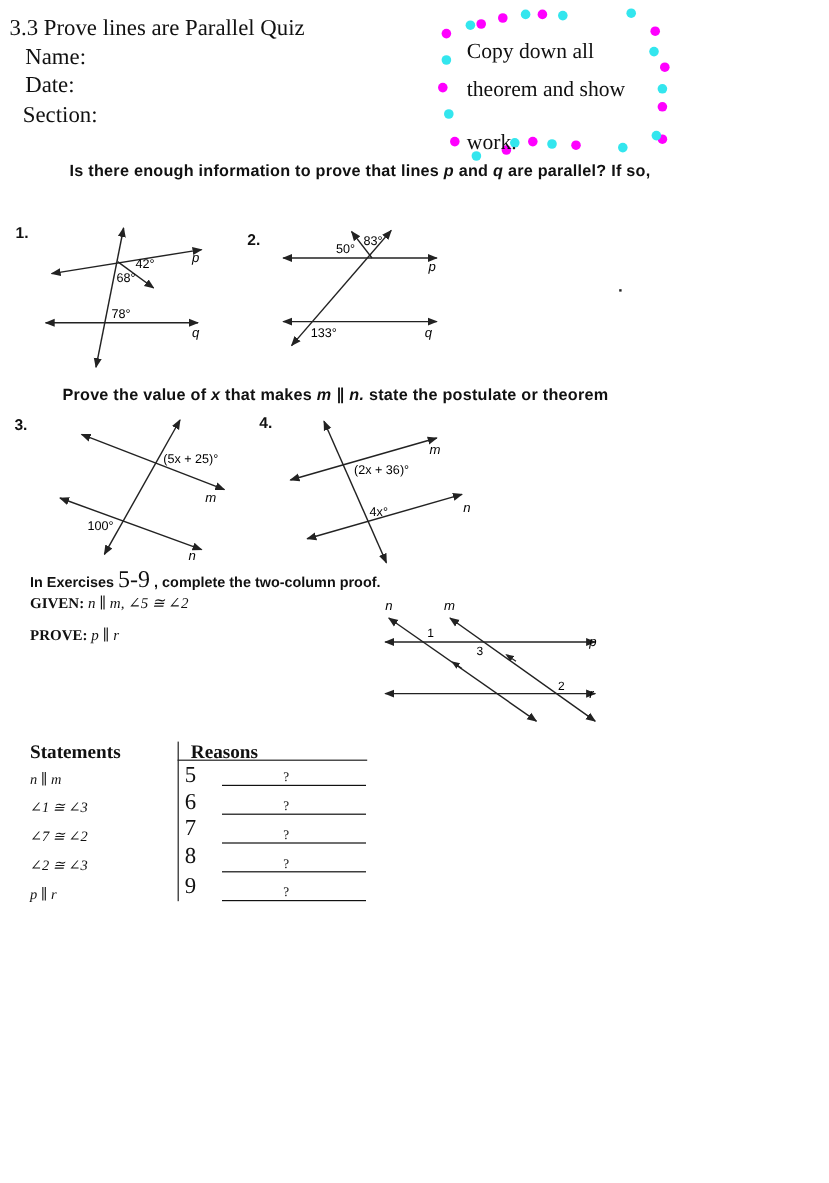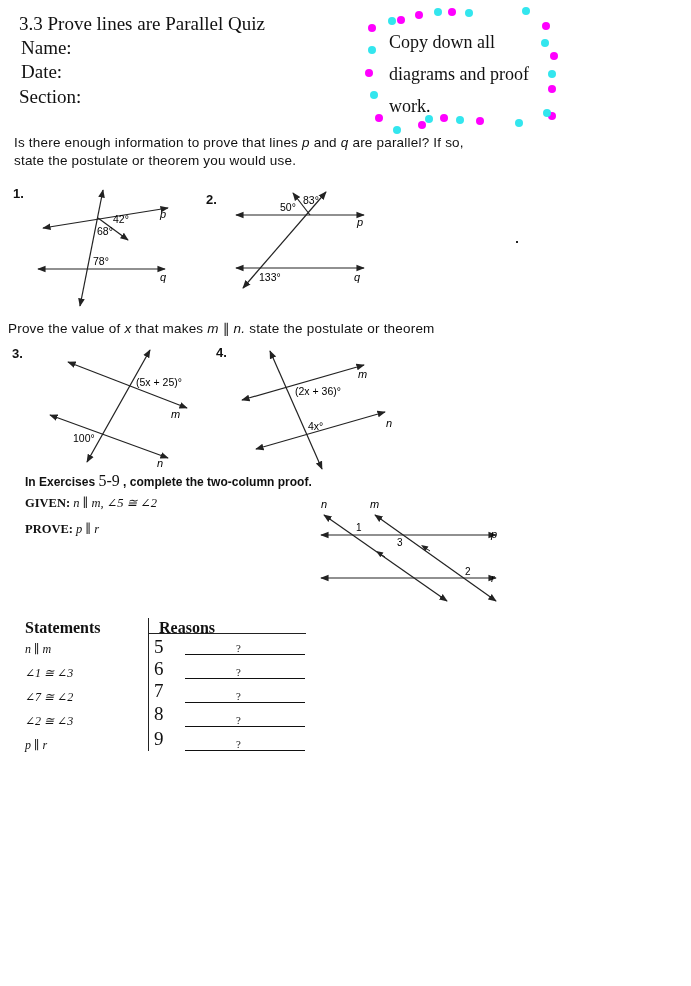--- a/index.html
+++ b/index.html
@@ -2,34 +2,34 @@
 <html><head>
   <meta charset="utf-8">
   <style>
     html, body { margin:0; padding:0; background:#fff; }
     body { width:691px; height:986px; position:relative; overflow:hidden; color:#111; }
     .serif { font-family: "Liberation Serif", "DejaVu Serif", serif; }
     .sans { font-family: "Liberation Sans", "DejaVu Sans", sans-serif; }
     .abs { position:absolute; }
     .hdr { font-size:19px; line-height:24px; }
     .note { font-size:18px; line-height:32px; }
-    .q { font-weight:normal; font-size:13.5px; line-height:18px; letter-spacing:0.2px; }
+    .q { font-weight:bold; font-size:13.5px; line-height:18px; letter-spacing:0.2px;margin-left:44px; }
     .num { font-weight:bold; font-size:13px; }
     svg text { font-family: "Liberation Sans", "DejaVu Sans", sans-serif; }
     .proof-lbl { font-size:12.5px; }
     .tbl-h { font-size:16px; font-weight:bold; }
     .stmt { font-size:12px; font-style:italic; }
     .rnum { font-size:19px; }
     .blank { position:absolute; height:0; border-bottom:1.2px solid #111; }
     .qmark { font-size:11px; position:absolute; }
   </style>
 </head>
 <body>
 
-<div class="abs serif hdr" style="left:19px;top:12px;text-align:center;">3.3 Prove lines are Parallel Quiz</div>
+<div class="abs serif hdr" style="left:8px;top:12px;text-align:center;">3.3 Prove lines are Parallel Quiz</div>
 <div class="abs serif hdr" style="left:21px;top:36px;">Name:</div>
 <div class="abs serif hdr" style="left:21px;top:60px;">Date:</div>
 <div class="abs serif hdr" style="left:19px;top:85px;">Section:</div>
 
 <svg class="abs" style="left:355px;top:0;" width="210" height="140">
   <g fill="#ff00ff">
     <circle cx="17" cy="28" r="4"></circle>
       <circle cx="46" cy="20" r="4"></circle>
       <circle cx="64" cy="15" r="4"></circle>
     <circle cx="97" cy="12" r="4"></circle>
@@ -53,26 +53,25 @@
     <circle cx="197" cy="74" r="4"></circle>
       <circle cx="19" cy="95" r="4"></circle>
       <circle cx="74" cy="119" r="4"></circle>
     <circle cx="105" cy="120" r="4"></circle>
       <circle cx="164" cy="123" r="4"></circle>
       <circle cx="192" cy="113" r="4"></circle>
     <circle cx="42" cy="130" r="4"></circle>
   </g>
 </svg>
 <div class="abs serif note" style="left:389px;top:26px;">Copy down all</div>
-<div class="abs serif note" style="left:389px;top:58px;">diagrams and proof</div>
-<div class="abs serif note" style="left:389px;top:90px;">work.</div>
+<div class="abs serif note" style="left:389px;top:58px;">theorem and show</div>
+<div class="abs serif note" style="left:389px;top:102px;">work.</div>
 
 <div class="abs sans q" style="left:14px;top:134px;">
   <span>Is there enough information to prove that lines </span><i>p</i><span> and </span><i>q</i><span> are parallel? If so,</span><br>
-  <span>state the postulate or theorem you would use.</span>
 </div>
 
 <div class="abs sans num" style="left:13px;top:186px;">1.</div>
 <svg class="abs" style="left:30px;top:185px;" width="160" height="125">
   <defs>
     <marker id="ah" viewBox="0 0 10 10" refX="9" refY="5" markerWidth="7" markerHeight="7" orient="auto-start-reverse">
       <path d="M0,1 L10,5 L0,9 z" fill="#222"></path>
     </marker>
   </defs>
   <line x1="13" y1="43" x2="138" y2="23" stroke="#222" stroke-width="1.2" marker-start="url(#ah)" marker-end="url(#ah)"></line>
@@ -135,21 +134,21 @@
   <line x1="2" y1="55" x2="124" y2="20" stroke="#222" stroke-width="1.2" marker-start="url(#ah4)" marker-end="url(#ah4)"></line>
   <line x1="16" y1="104" x2="145" y2="67" stroke="#222" stroke-width="1.2" marker-start="url(#ah4)" marker-end="url(#ah4)"></line>
   <line x1="30" y1="6" x2="82" y2="124" stroke="#222" stroke-width="1.2" marker-start="url(#ah4)" marker-end="url(#ah4)"></line>
   <text x="55" y="50" font-size="10.5">(2x + 36)°</text>
   <text x="68" y="85" font-size="10.5">4x°</text>
   <text x="118" y="33" font-size="11" font-style="italic">m</text>
   <text x="146" y="82" font-size="11" font-style="italic">n</text>
 </svg>
 
 <div class="abs sans" style="left:25px;top:472px;font-weight:bold;font-size:12px;">
-  <span>In Exercises </span><span class="serif" style="font-weight:normal;font-size:16px;">5-9</span><span> , complete the two-column proof.</span>
+  <span>In Exercises </span><span class="serif" style="font-weight:normal;font-size:20px;">5-9</span><span> , complete the two-column proof.</span>
 </div>
 <div class="abs serif proof-lbl" style="left:25px;top:495px;">
   <b>GIVEN:</b><i> n ∥ m, ∠5 ≅ ∠2</i>
 </div>
 <div class="abs serif proof-lbl" style="left:25px;top:521px;">
   <b>PROVE:</b><i> p ∥ r</i>
 </div>
 
 <svg class="abs" style="left:315px;top:495px;" width="195" height="112">
   <defs>

